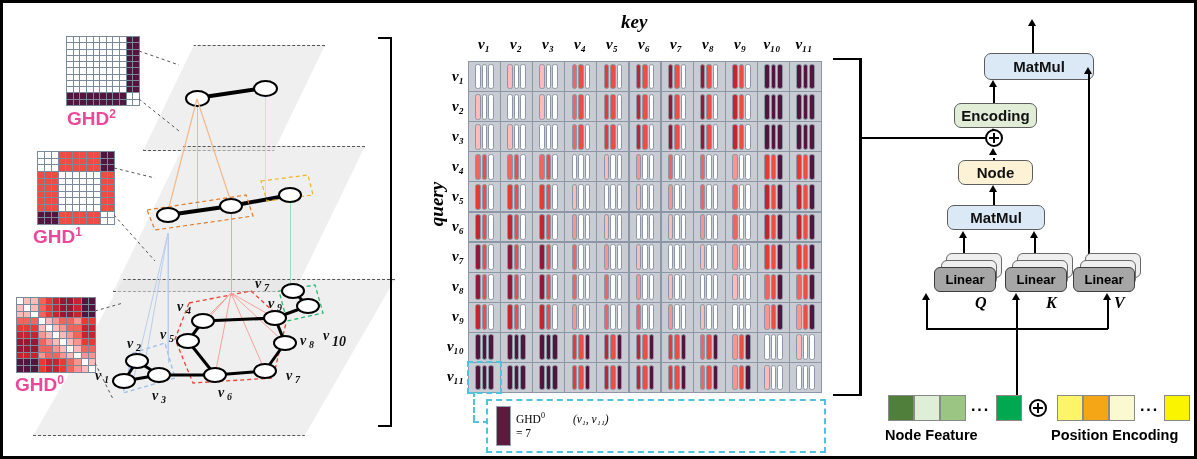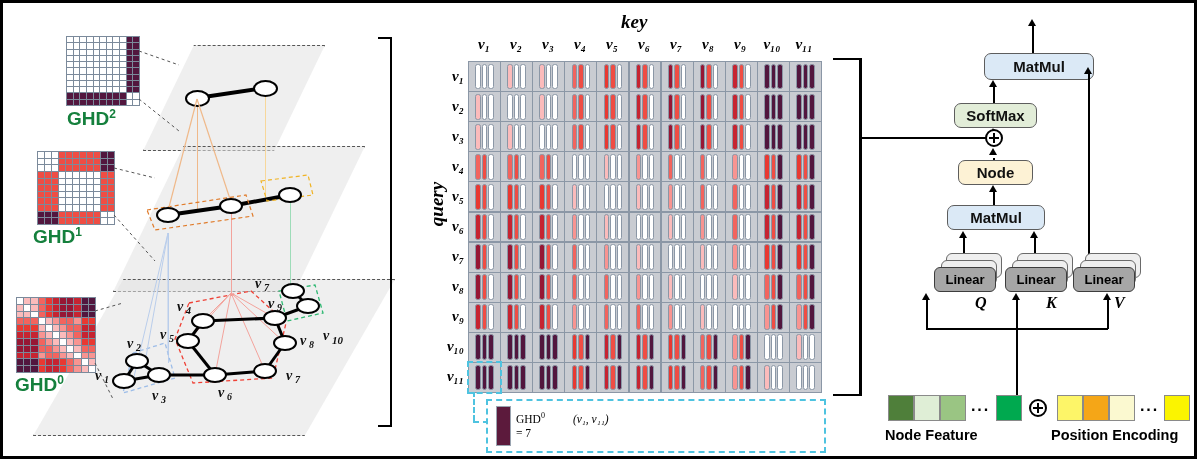--- a/index.html
+++ b/index.html
@@ -9,21 +9,21 @@
 
   .panel{position:absolute;box-sizing:border-box;}
   .vline{position:absolute;background:#000;}
 
   
   #left{left:0;top:0;width:418px;height:453px;}
 
   .heat{position:absolute;display:grid;background:#7b8a9b;
         border:1px solid #7b8a9b;gap:1px;}
   .heat div{width:100%;height:100%;}
-  .heatlab{position:absolute;font-weight:bold;font-size:19px;color:#15803d;
+  .heatlab{position:absolute;font-weight:bold;font-size:19px;color:#ec4899;
            font-family:"Liberation Sans",sans-serif;white-space:nowrap;}
   .heatlab sup{font-size:12px;}
 
   .plane{position:absolute;border:1px dashed #555;background:rgba(225,225,225,.55);}
 
   .nodeE{position:absolute;border:2.4px solid #000;border-radius:50%;
          background:#fff;box-sizing:border-box;}
   .nlab{position:absolute;font-family:"Liberation Serif",serif;font-style:italic;
         font-size:14px;font-weight:bold;color:#111;white-space:nowrap;}
 
@@ -581,21 +581,21 @@
     <div class="nlab" style="left:166px;top:330px;font-size:10px;">5</div>
     <div class="nlab" style="left:215px;top:382px;">v</div>
     <div class="nlab" style="left:224px;top:388px;font-size:10px;">6</div>
     <div class="nlab" style="left:283px;top:365px;">v</div>
     <div class="nlab" style="left:292px;top:371px;font-size:10px;">7</div>
     <div class="nlab" style="left:297px;top:330px;">v</div>
     <div class="nlab" style="left:306px;top:336px;font-size:10px;">8</div>
     <div class="nlab" style="left:265px;top:293px;">v</div>
     <div class="nlab" style="left:274px;top:299px;font-size:10px;">9</div>
     <div class="nlab" style="left:320px;top:325px;">v</div>
-    <div class="nlab" style="left:329px;top:331px;font-size:11px;">10</div>
+    <div class="nlab" style="left:329px;top:331px;font-size:14px;">10</div>
     <div class="nlab" style="left:252px;top:273px;">v</div>
     <div class="nlab" style="left:261px;top:279px;font-size:10px;">7</div>
 
     <div class="bracketL" style="left:375px;top:34px;height:390px;"></div>
   </div>
 
   <div class="panel" id="center">
     <div id="key-label">key</div>
     <div id="query-label">query</div>
 
@@ -1247,21 +1247,21 @@
   <div class="panel" id="right">
 
     <div class="arrow" style="left:199px;top:22px;height:28px;"></div>
     <div class="arrowh" style="left:195px;top:16px;"></div>
 
     <div class="blk" style="left:151px;top:50px;width:110px;height:27px;background:#dbe9f6;">MatMul</div>
 
     <div class="arrow" style="left:160px;top:83px;height:18px;"></div>
     <div class="arrowh" style="left:156px;top:77px;"></div>
 
-    <div class="blk" style="left:121px;top:100px;width:83px;height:25px;background:#e2edd8;">SoftMax</div>
+    <div class="blk" style="left:121px;top:100px;width:83px;height:25px;background:#e2edd8;">Encoding</div>
 
     <div class="arrow" style="left:160px;top:131px;height:12px;"></div>
     <div class="arrowh" style="left:156px;top:125px;"></div>
 
     <div class="oplus" style="left:152px;top:124px;width:18px;height:18px;top:126px;"></div>
 
     <div class="arrow" style="left:160px;top:155px;height:15px;"></div>
     <div class="arrowh" style="left:156px;top:145px;"></div>
 
     <div class="blk" style="left:125px;top:157px;width:75px;height:25px;background:#fdf2d5;">Node</div>

